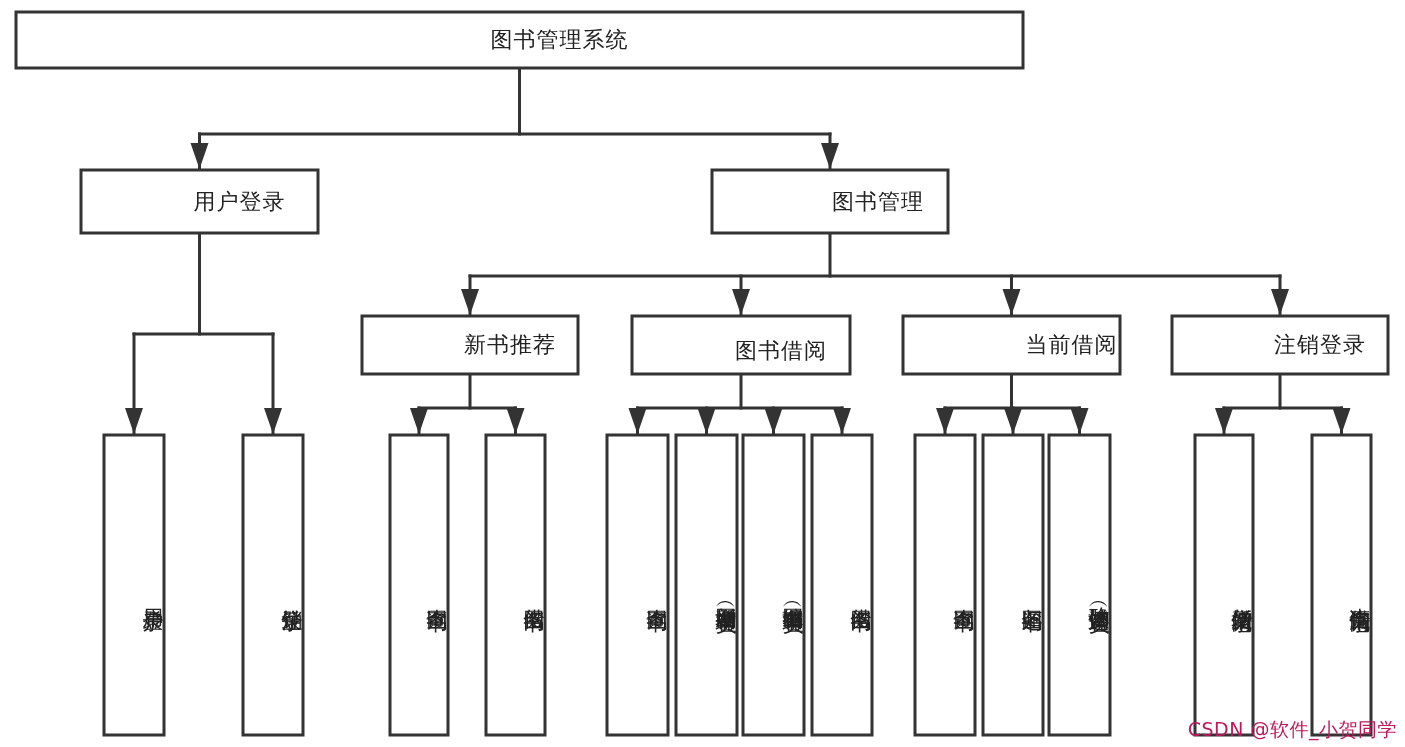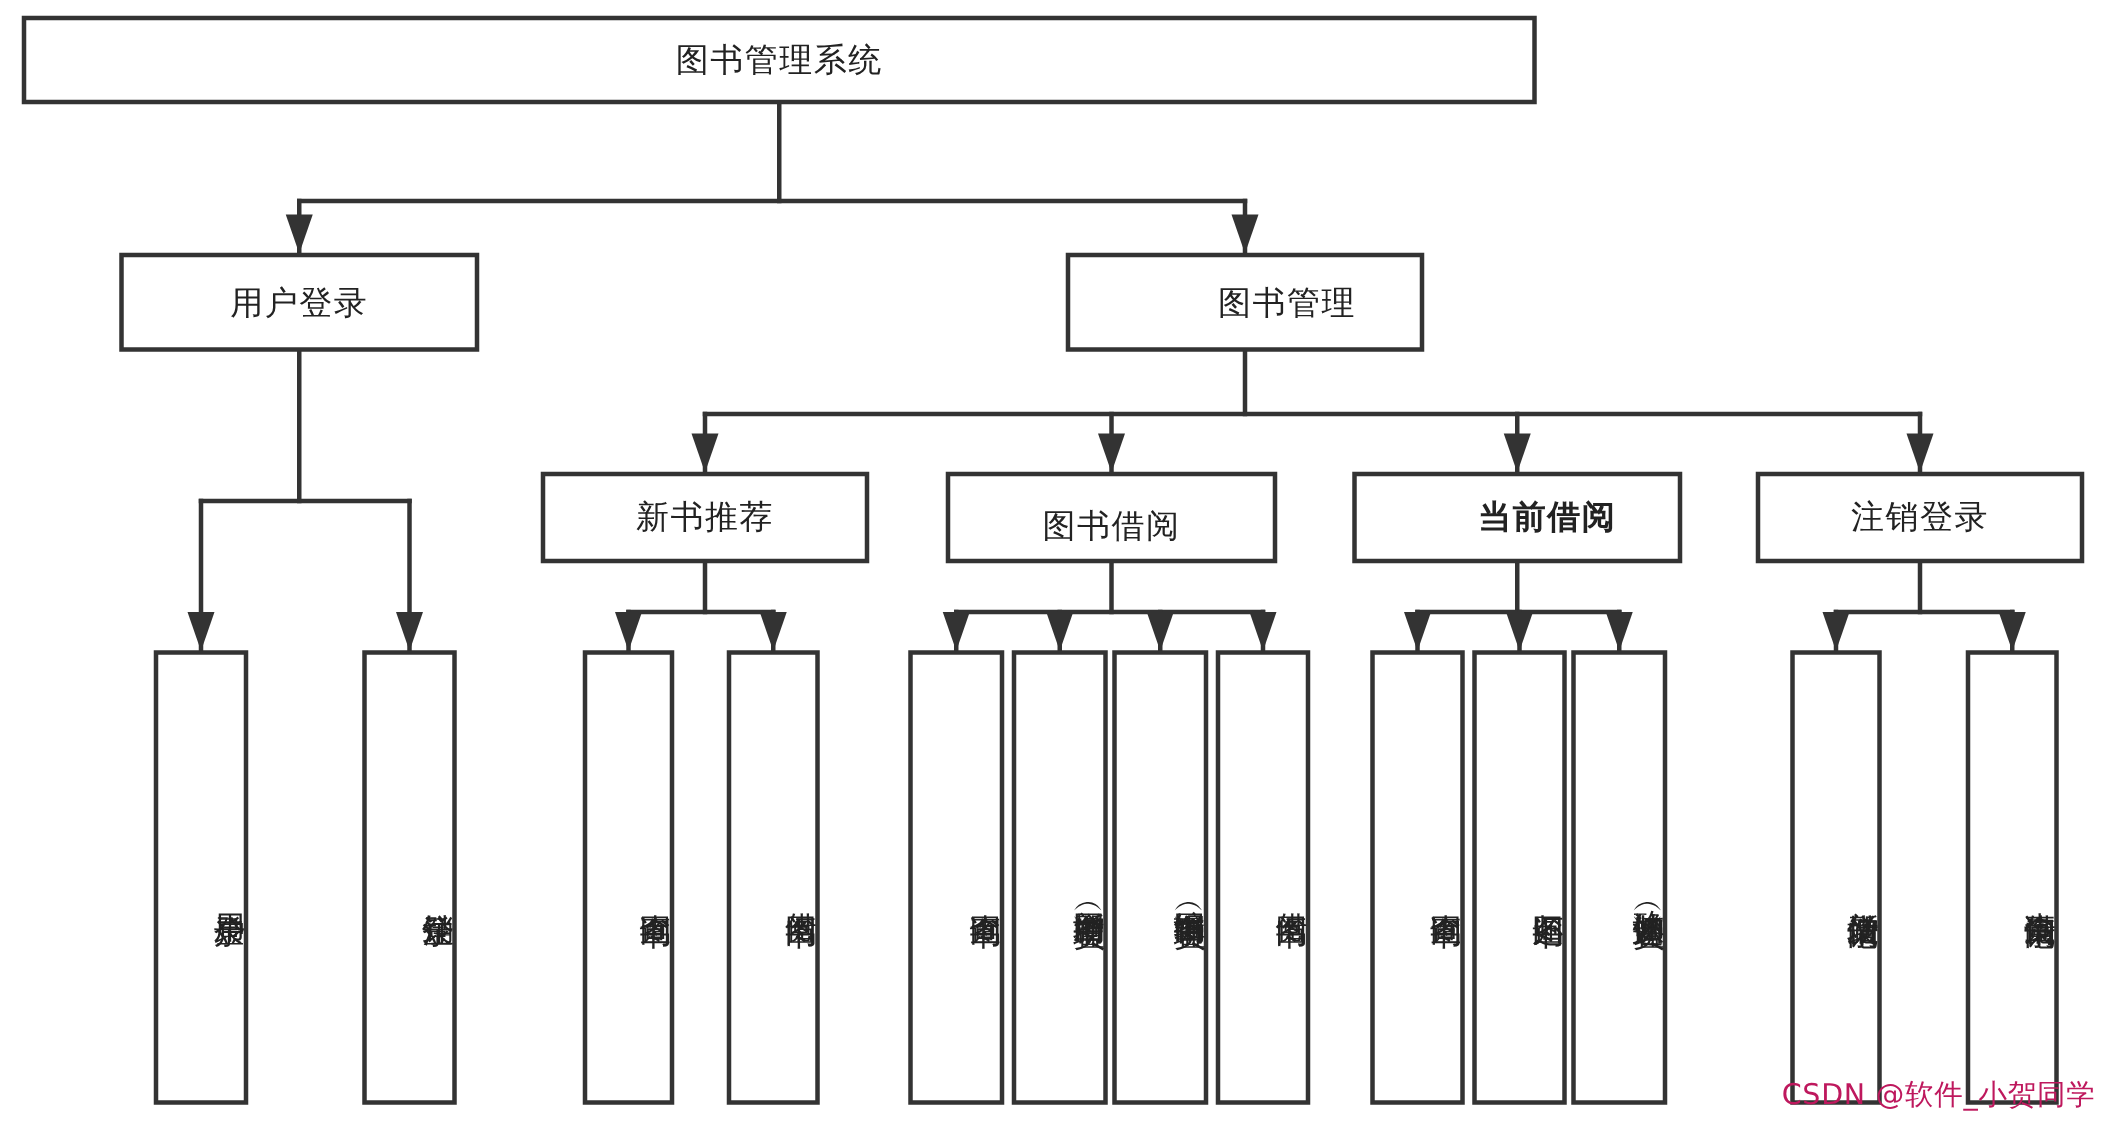--- a/index.html
+++ b/index.html
@@ -42,20 +42,21 @@
     position:absolute;
     display:flex;
     align-items:center;
     justify-content:center;
     font-family:"DejaVu Sans","Liberation Sans",sans-serif;
     font-size:22px;
     color:#222222;
     letter-spacing:1px;
     white-space:nowrap;
     pointer-events:none;
+    margin-left:40px;
   }
   #watermark{
     position:absolute;
     right:8px;
     bottom:4px;
     font-family:"DejaVu Sans","Liberation Sans",sans-serif;
     font-size:19px;
     color:#be185d;
     letter-spacing:0.5px;
     white-space:nowrap;
@@ -142,24 +143,24 @@
         <rect x="983" y="435" width="60" height="300" class="node-box"></rect>
         <rect x="1049" y="435" width="61" height="300" class="node-box"></rect>
         <rect x="1195" y="435" width="58" height="300" class="node-box"></rect>
         <rect x="1312" y="435" width="59" height="300" class="node-box"></rect>
       </g>
   </svg>
 
   <div id="label-layer">
       <div class="hlabel-wrap" style="left: 16px; top: 12px; width: 1007px; height: 56px;">图书管理系统</div>
       <div class="hlabel-wrap" style="left: 81px; top: 170px; width: 237px; height: 63px;">用户登录</div>
-      <div class="hlabel-wrap" style="left: 740px; top: 170px; width: 236px; height: 63px;">图书管理</div>
+      <div class="hlabel-wrap" style="left: 720px; top: 170px; width: 236px; height: 63px;">图书管理</div>
       <div class="hlabel-wrap" style="left: 362px; top: 316px; width: 216px; height: 58px;">新书推荐</div>
       <div class="hlabel-wrap" style="left: 632px; top: 316px; width: 218px; height: 70px;">图书借阅</div>
-      <div class="hlabel-wrap" style="left: 903px; top: 316px; width: 257px; height: 58px; font-weight: bold;">当前借阅</div>
+      <div class="hlabel-wrap" style="left: 903px; top: 316px; width: 257px; height: 58px;">当前借阅</div>
       <div class="hlabel-wrap" style="left: 1172px; top: 316px; width: 216px; height: 58px;">注销登录</div>
       <div class="vlabel-wrap" style="left: 104px; top: 435px; width: 60px; height: 300px; align-items: flex-start; padding-top: 18px; box-sizing: border-box;">用户登录</div>
       <div class="vlabel-wrap" style="left: 243px; top: 435px; width: 60px; height: 300px; align-items: flex-start; padding-top: 18px; box-sizing: border-box;">注销登录</div>
       <div class="vlabel-wrap" style="left: 390px; top: 435px; width: 58px; height: 300px; align-items: flex-start; padding-top: 18px; box-sizing: border-box;">查询图书</div>
       <div class="vlabel-wrap" style="left: 486px; top: 435px; width: 59px; height: 300px; align-items: flex-start; padding-top: 18px; box-sizing: border-box;">借阅图书</div>
       <div class="vlabel-wrap" style="left: 607px; top: 435px; width: 61px; height: 300px; align-items: flex-start; padding-top: 18px; box-sizing: border-box;">查询图书</div>
       <div class="vlabel-wrap" style="left: 676px; top: 435px; width: 61px; height: 300px; align-items: flex-start; padding-top: 18px; box-sizing: border-box;">新增图书（管理员）</div>
       <div class="vlabel-wrap" style="left: 743px; top: 435px; width: 61px; height: 300px; align-items: flex-start; padding-top: 18px; box-sizing: border-box;">编辑图书（管理员）</div>
       <div class="vlabel-wrap" style="left: 812px; top: 435px; width: 60px; height: 300px; align-items: flex-start; padding-top: 18px; box-sizing: border-box;">借阅图书</div>
       <div class="vlabel-wrap" style="left: 915px; top: 435px; width: 60px; height: 300px; align-items: flex-start; padding-top: 18px; box-sizing: border-box;">查询图书</div>

